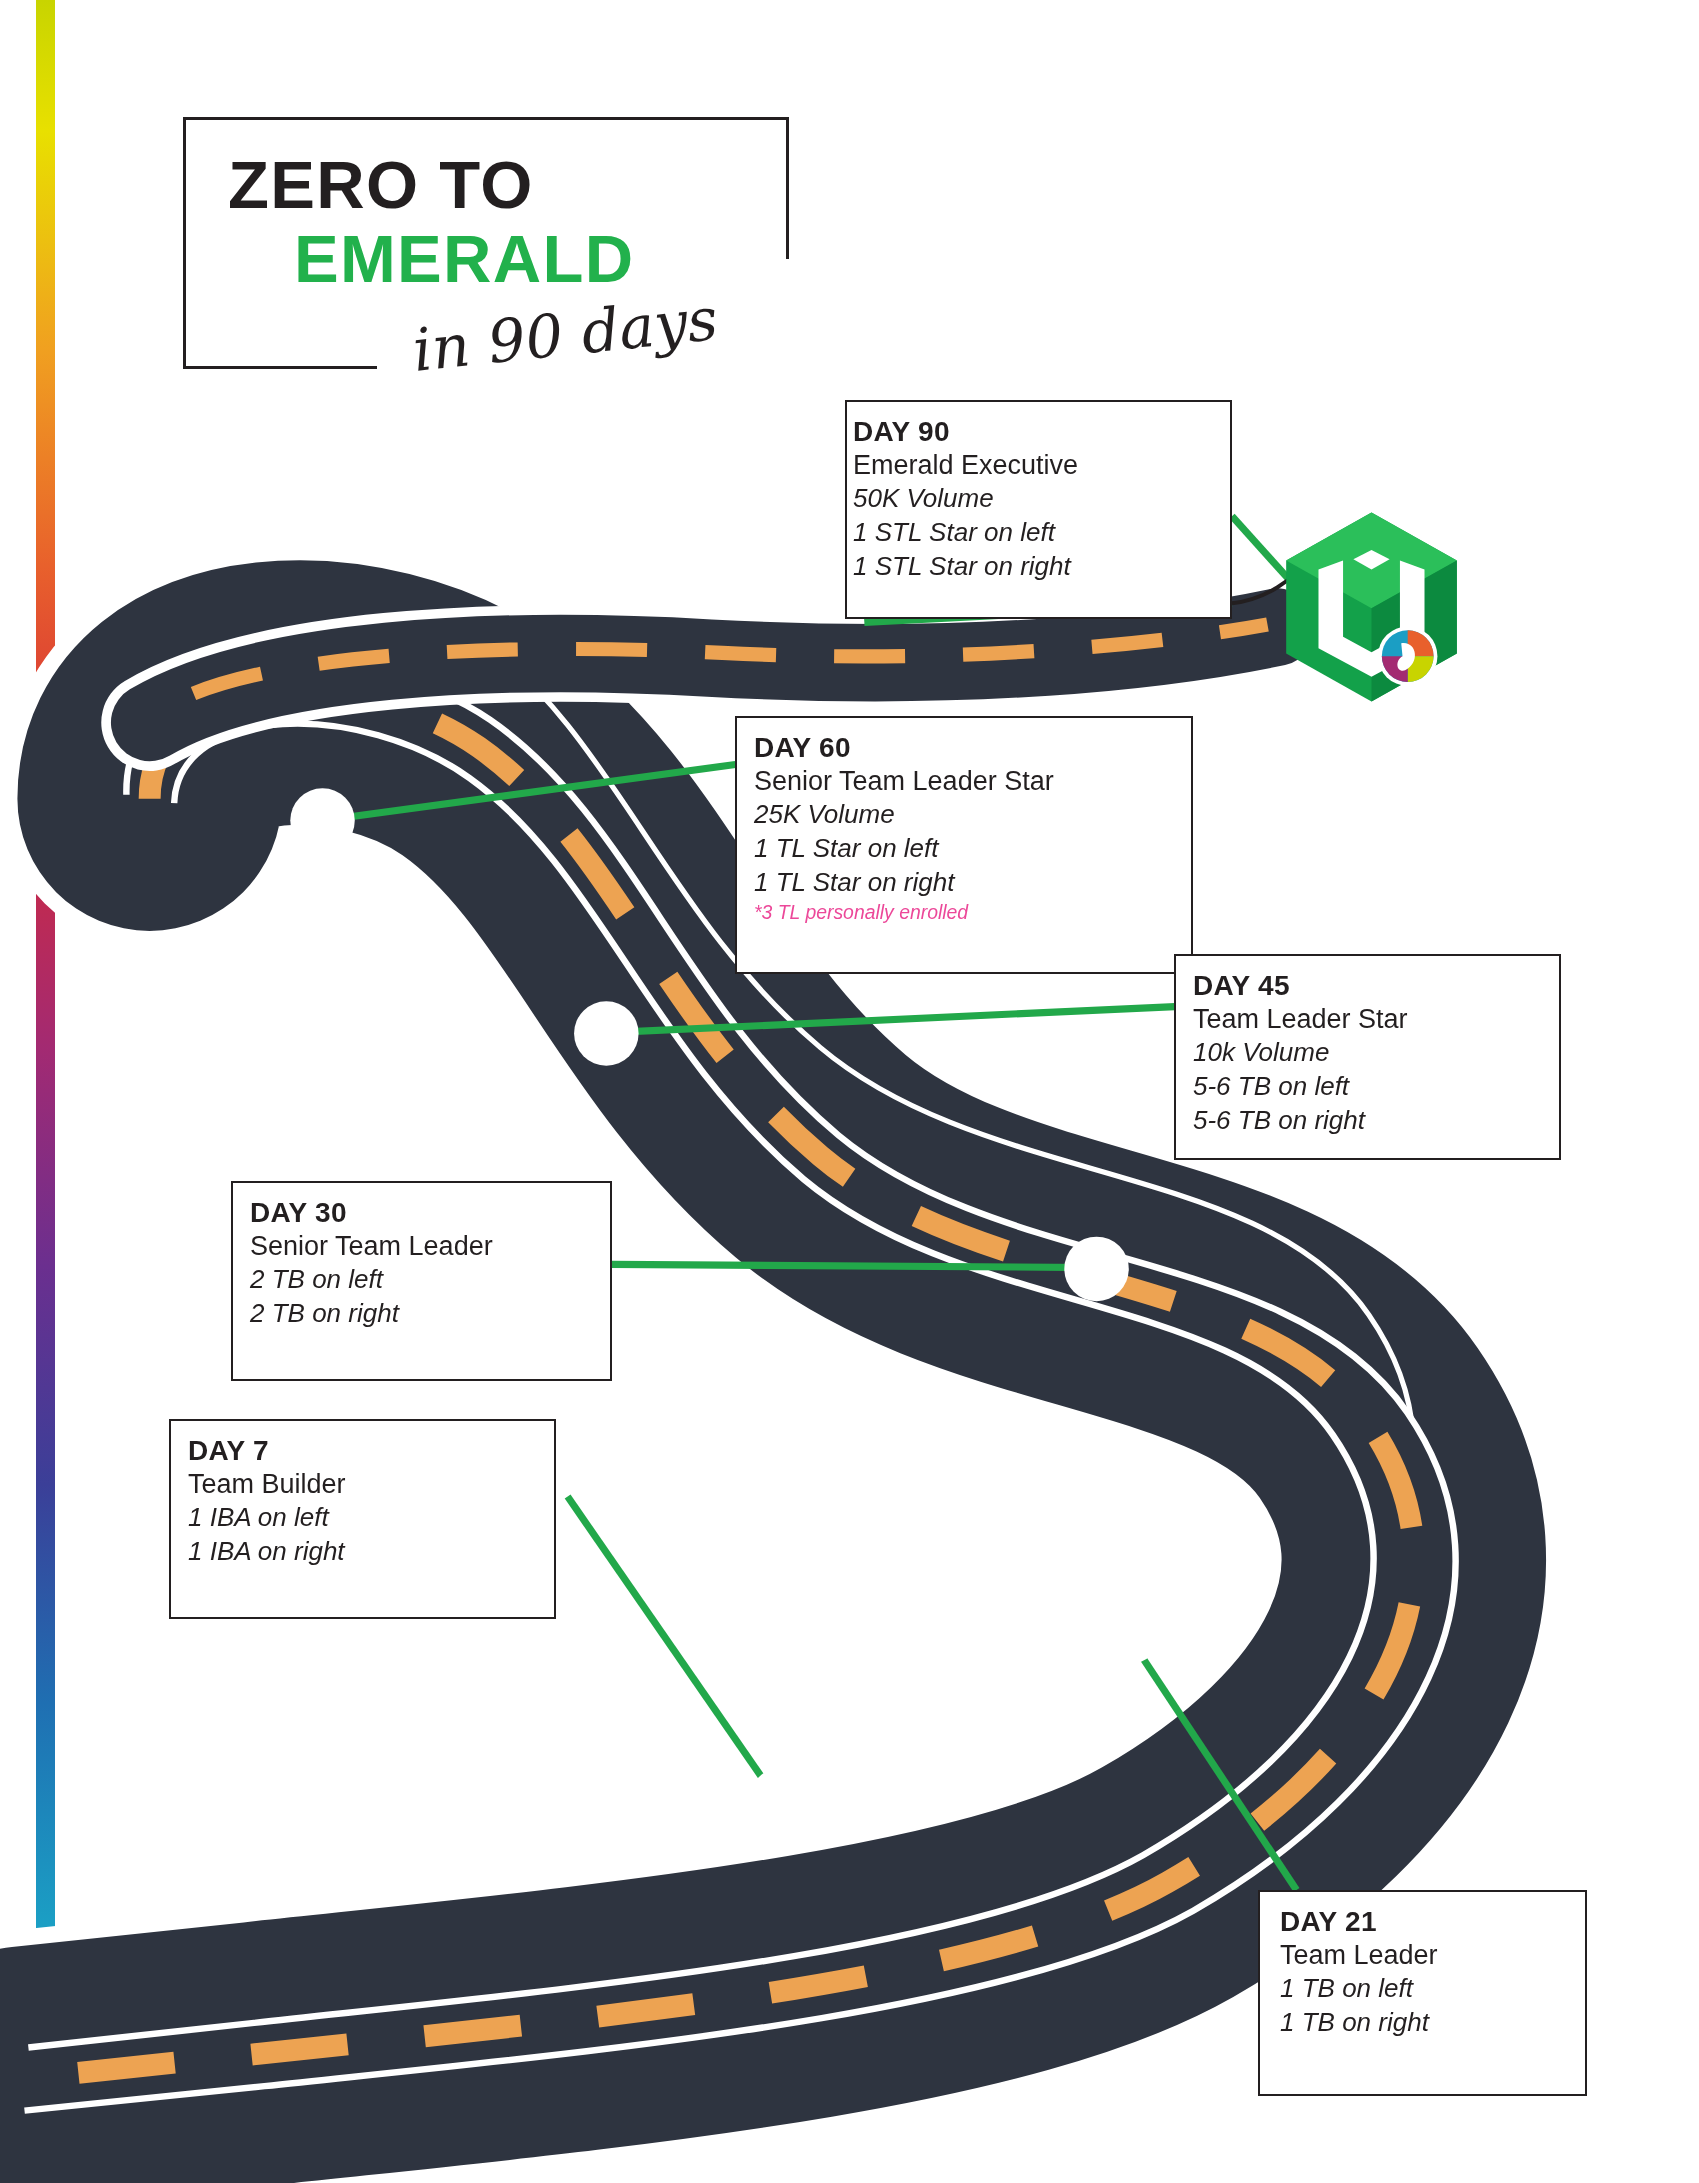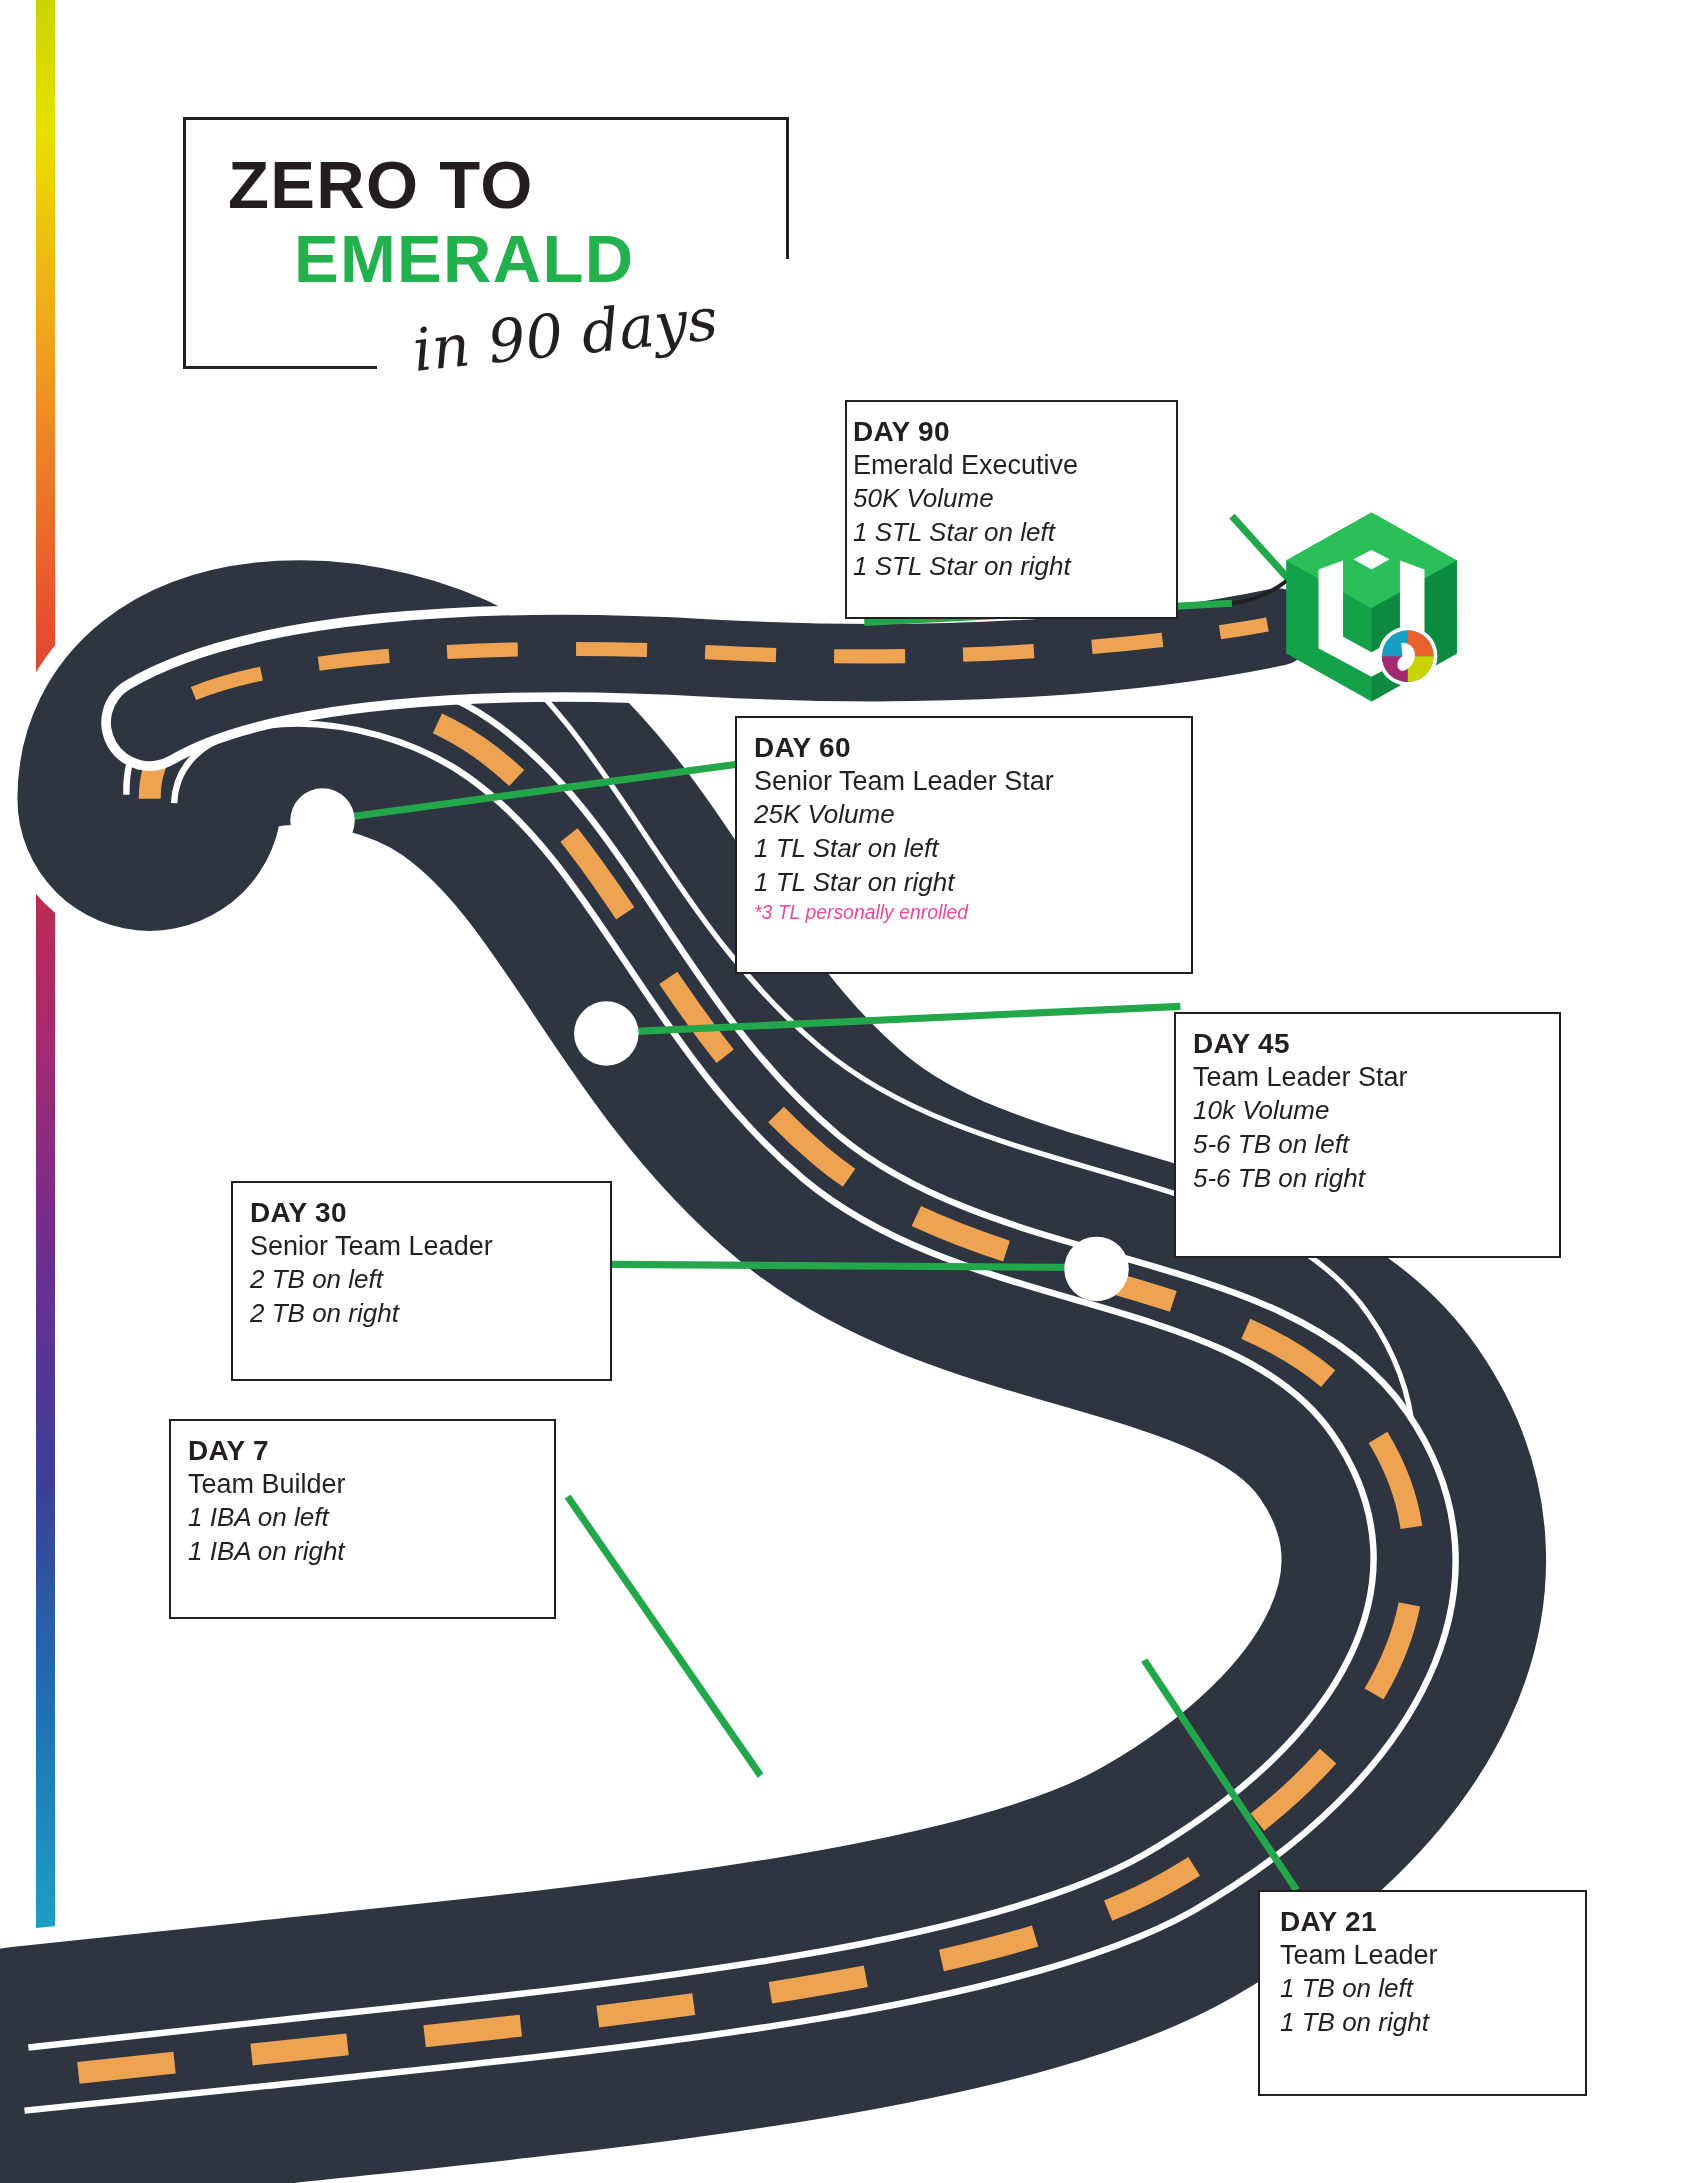--- a/index.html
+++ b/index.html
@@ -169,23 +169,23 @@
     line-height: 1.3;
   }
   .callout .c-note {
     font-size: 19.4px;
     font-style: italic;
     color: #ec4899;
     line-height: 1.3;
   }
 
   
-  #callout-day90 { left: 845px; top: 400px;  width: 333px; height: 219px; padding-left: 6px; }
+  #callout-day90 { left: 845px; top: 400px;  width: 387px; height: 219px; padding-left: 6px; }
   #callout-day60 { left: 735px; top: 716px; width: 458px; height: 258px; }
-  #callout-day45 { left: 1174px; top: 1012px; width: 387px; height: 246px; }
+  #callout-day45 { left: 1174px; top: 954px; width: 387px; height: 206px; }
   #callout-day30 { left: 231px;  top: 1181px; width: 381px; height: 200px; }
   #callout-day7  { left: 169px;  top: 1419px; width: 387px; height: 200px; }
   #callout-day21 { left: 1258px; top: 1890px; width: 329px; height: 206px; padding-left: 20px; }
 
   
   #logo {
     position: absolute;
     left: 1281px;
     top: 510px;
     width: 181px;

